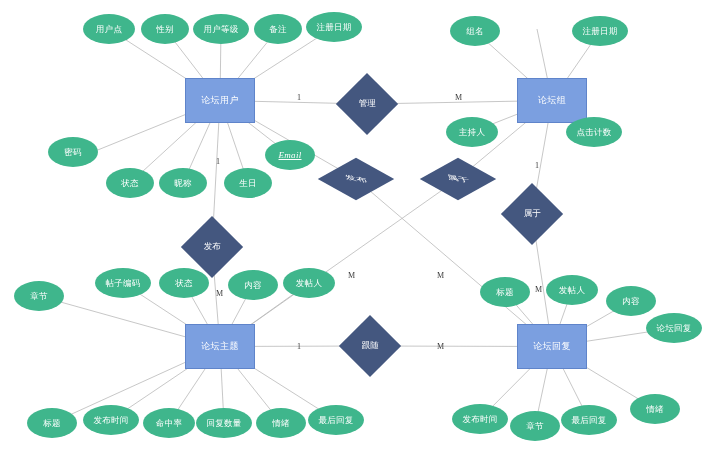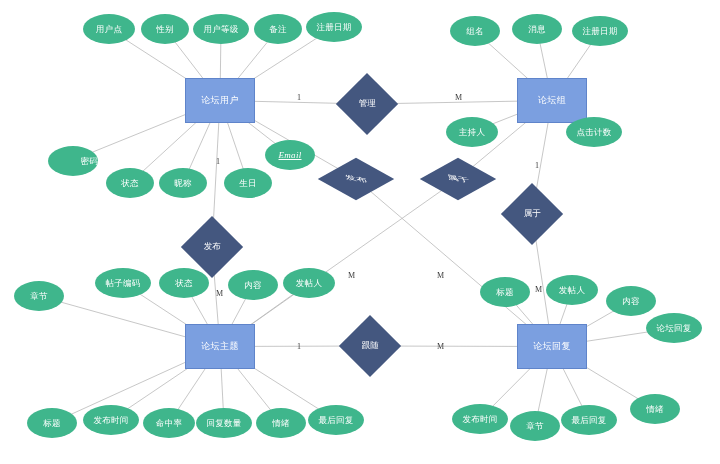--- a/index.html
+++ b/index.html
@@ -143,40 +143,37 @@
     </div>
     <div class="node attr" style="left: 193px; top: 14px; width: 56px; height: 30px;">
       <span class="lbl">用户等级</span>
     </div>
     <div class="node attr" style="left: 254px; top: 14px; width: 48px; height: 30px;">
       <span class="lbl">备注</span>
     </div>
     <div class="node attr" style="left: 306px; top: 12px; width: 56px; height: 30px;">
       <span class="lbl">注册日期</span>
     </div>
-    <div class="node attr" style="left: 48px; top: 146px; width: 50px; height: 30px; justify-content: flex-end;">
+    <div class="node attr" style="left: 48px; top: 137px; width: 50px; height: 30px;">
       <span class="lbl">密码</span>
     </div>
     <div class="node attr" style="left: 106px; top: 168px; width: 48px; height: 30px;">
       <span class="lbl">状态</span>
     </div>
     <div class="node attr" style="left: 159px; top: 168px; width: 48px; height: 30px;">
       <span class="lbl">昵称</span>
     </div>
     <div class="node attr" style="left: 224px; top: 168px; width: 48px; height: 30px;">
       <span class="lbl">生日</span>
     </div>
     <div class="node attr key" style="left: 265px; top: 140px; width: 50px; height: 30px;">
       <span class="lbl">Email</span>
     </div>
     <div class="node attr" style="left: 450px; top: 16px; width: 50px; height: 30px; align-items: center;">
       <span class="lbl">组名</span>
-    </div>
-    <div class="node attr" style="left: 512px; top: 14px; width: 50px; height: 30px;">
-      <span class="lbl">消息</span>
     </div>
     <div class="node attr" style="left: 572px; top: 16px; width: 56px; height: 30px;">
       <span class="lbl">注册日期</span>
     </div>
     <div class="node attr" style="left: 446px; top: 117px; width: 52px; height: 30px;">
       <span class="lbl">主持人</span>
     </div>
     <div class="node attr" style="left: 566px; top: 117px; width: 56px; height: 30px;">
       <span class="lbl">点击计数</span>
     </div>

